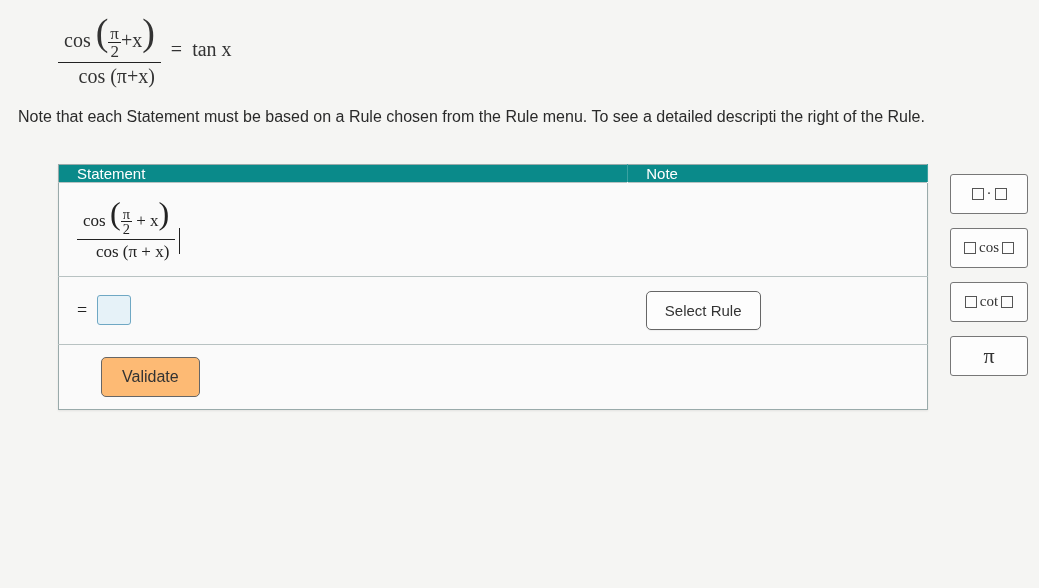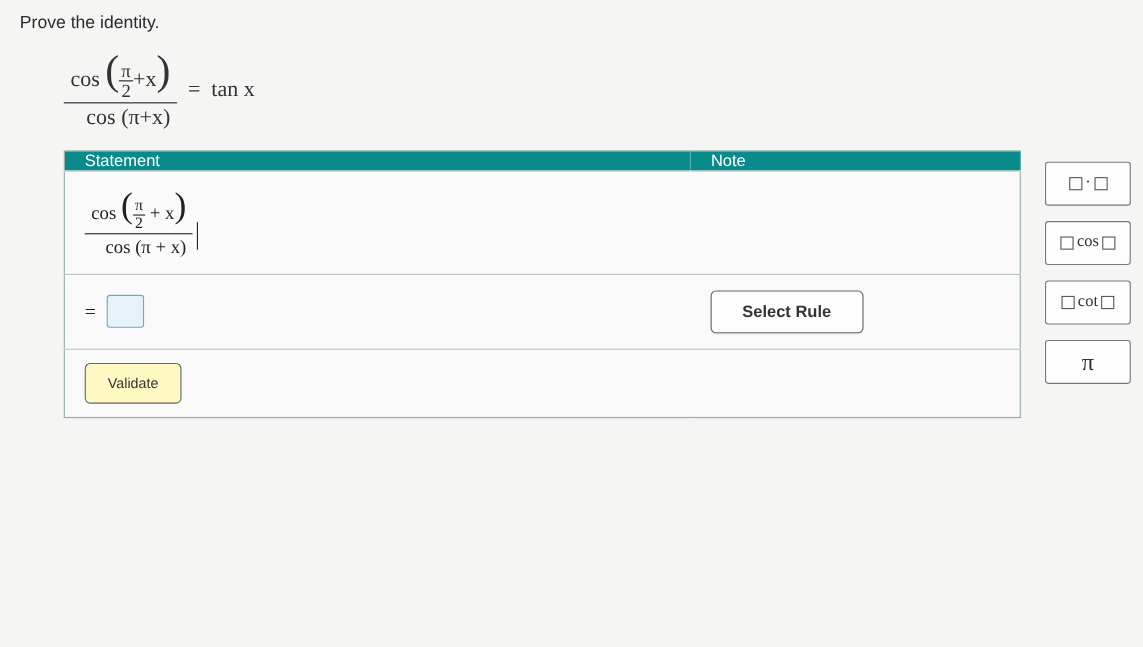--- a/index.html
+++ b/index.html
@@ -18,46 +18,46 @@
 .workarea { position: relative; display: flex; gap: 22px; padding-left: 40px; }
 .proof-table { flex: 0 0 870px; border: 1px solid #9aa; border-collapse: collapse; background: #fafafa; box-shadow: 0 1px 2px rgba(0,0,0,.08); }
 .proof-table .hdr { background: #0a8a8a; color: #fff; font-size: 15px; }
 .proof-table .hdr td { padding: 0 18px; border-right: 1px solid rgba(255,255,255,0.2); }
 .proof-table .row td { padding: 14px 18px; border-top: 1px solid #b8c2c2; vertical-align: middle; }
 .proof-table td.stmt { width: 570px; font-family: 'Times New Roman', serif; font-size: 18px; color: #222; }
 .proof-table td.rule { width: 300px; }
 .cursor { display:inline-block; width:1px; height:1.4em; background:#222; vertical-align:middle; margin-left:4px; position: relative; top: 12px;}
 .eqline { display: flex; align-items: center; gap: 10px; }
 .placeholder-box { display:inline-block; width: 34px; height: 30px; border: 1px solid #6fa8c4; background: #e6f2f8; border-radius: 3px; vertical-align: middle; }
-.select-rule { display: inline-block; padding: 10px 28px; border: 1.5px solid #666; border-radius: 5px; background: #fdfdfd; font-size: 15px; color: #333; cursor: pointer; box-shadow: 0 1px 1px rgba(0,0,0,.05); font-weight: bold; }
+.select-rule { display: inline-block; padding: 10px 18px; border: 1.5px solid #666; border-radius: 5px; background: #fdfdfd; font-size: 15px; color: #333; cursor: pointer; box-shadow: 0 1px 1px rgba(0,0,0,.05); }
 .validate-row td { padding: 12px 18px; border-top: 1px solid #b8c2c2; }
-.validate-btn { display: inline-block; padding: 10px 20px; border: 1.5px solid #666; border-radius: 5px; background: #fef9c3; font-size: 13px; color: #333; cursor: pointer; }
+.validate-btn { display: inline-block; padding: 10px 20px; border: 1.5px solid #666; border-radius: 5px; background: #fdba74; font-size: 16px; color: #333; cursor: pointer; margin-left: 24px; }
 .palette { flex: 0 0 100px; display: flex; flex-direction: column; gap: 14px; padding-top: 10px; }
 .pal-btn { width: 78px; height: 40px; border: 1.5px solid #777; border-radius: 3px; background: #fdfdfd; display: flex; align-items: center; justify-content: center; font-family: 'Times New Roman', serif; font-size: 15px; color: #333; cursor: pointer; gap: 3px; }
 .pal-btn .slot { display:inline-block; width:12px; height:12px; border:1px solid #555; }
 .pal-btn.sym { font-size: 22px; }
 </style>
 </head>
 <body>
 
 <div class="page">
-  <div class="prompt">Prove the identity.</div>
 
   <div class="identity">
     <span class="frac">
       <span class="num">
         <span>cos</span>
         <span class="paren">(</span><span class="smallfrac"><span class="n">π</span><span class="d">2</span></span><span>+x</span><span class="paren">)</span>
       </span>
       <span class="den">cos (π+x)</span>
     </span>
     <span>=</span>
     <span>tan x</span>
   </div>
 
+  <div class="note">Note that each Statement must be based on a Rule chosen from the Rule menu. To see a detailed descripti the right of the Rule.</div>
 
   <div class="workarea">
     <table class="proof-table">
       <tbody>
           <tr class="hdr">
         <td>Statement</td>
         <td>Note</td>
       </tr>
       <tr class="row">
         <td class="stmt">

